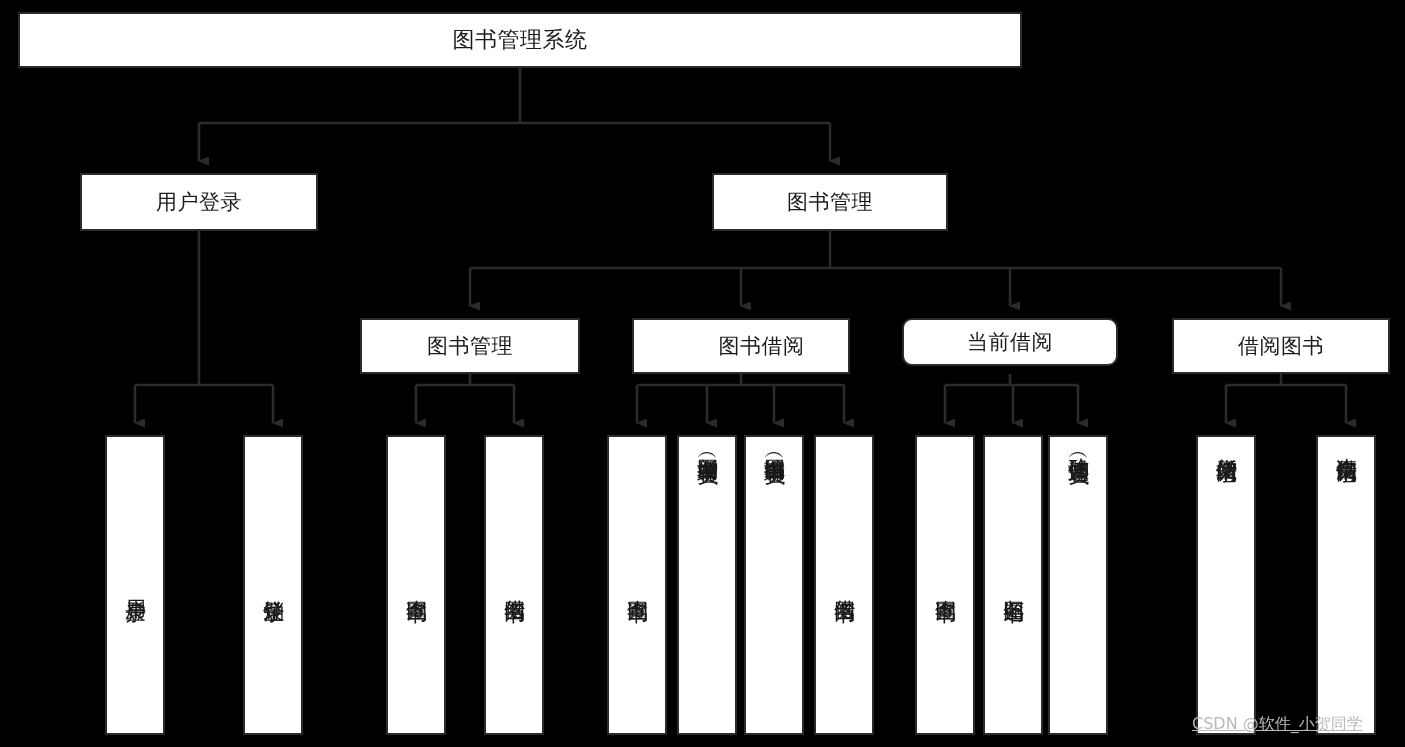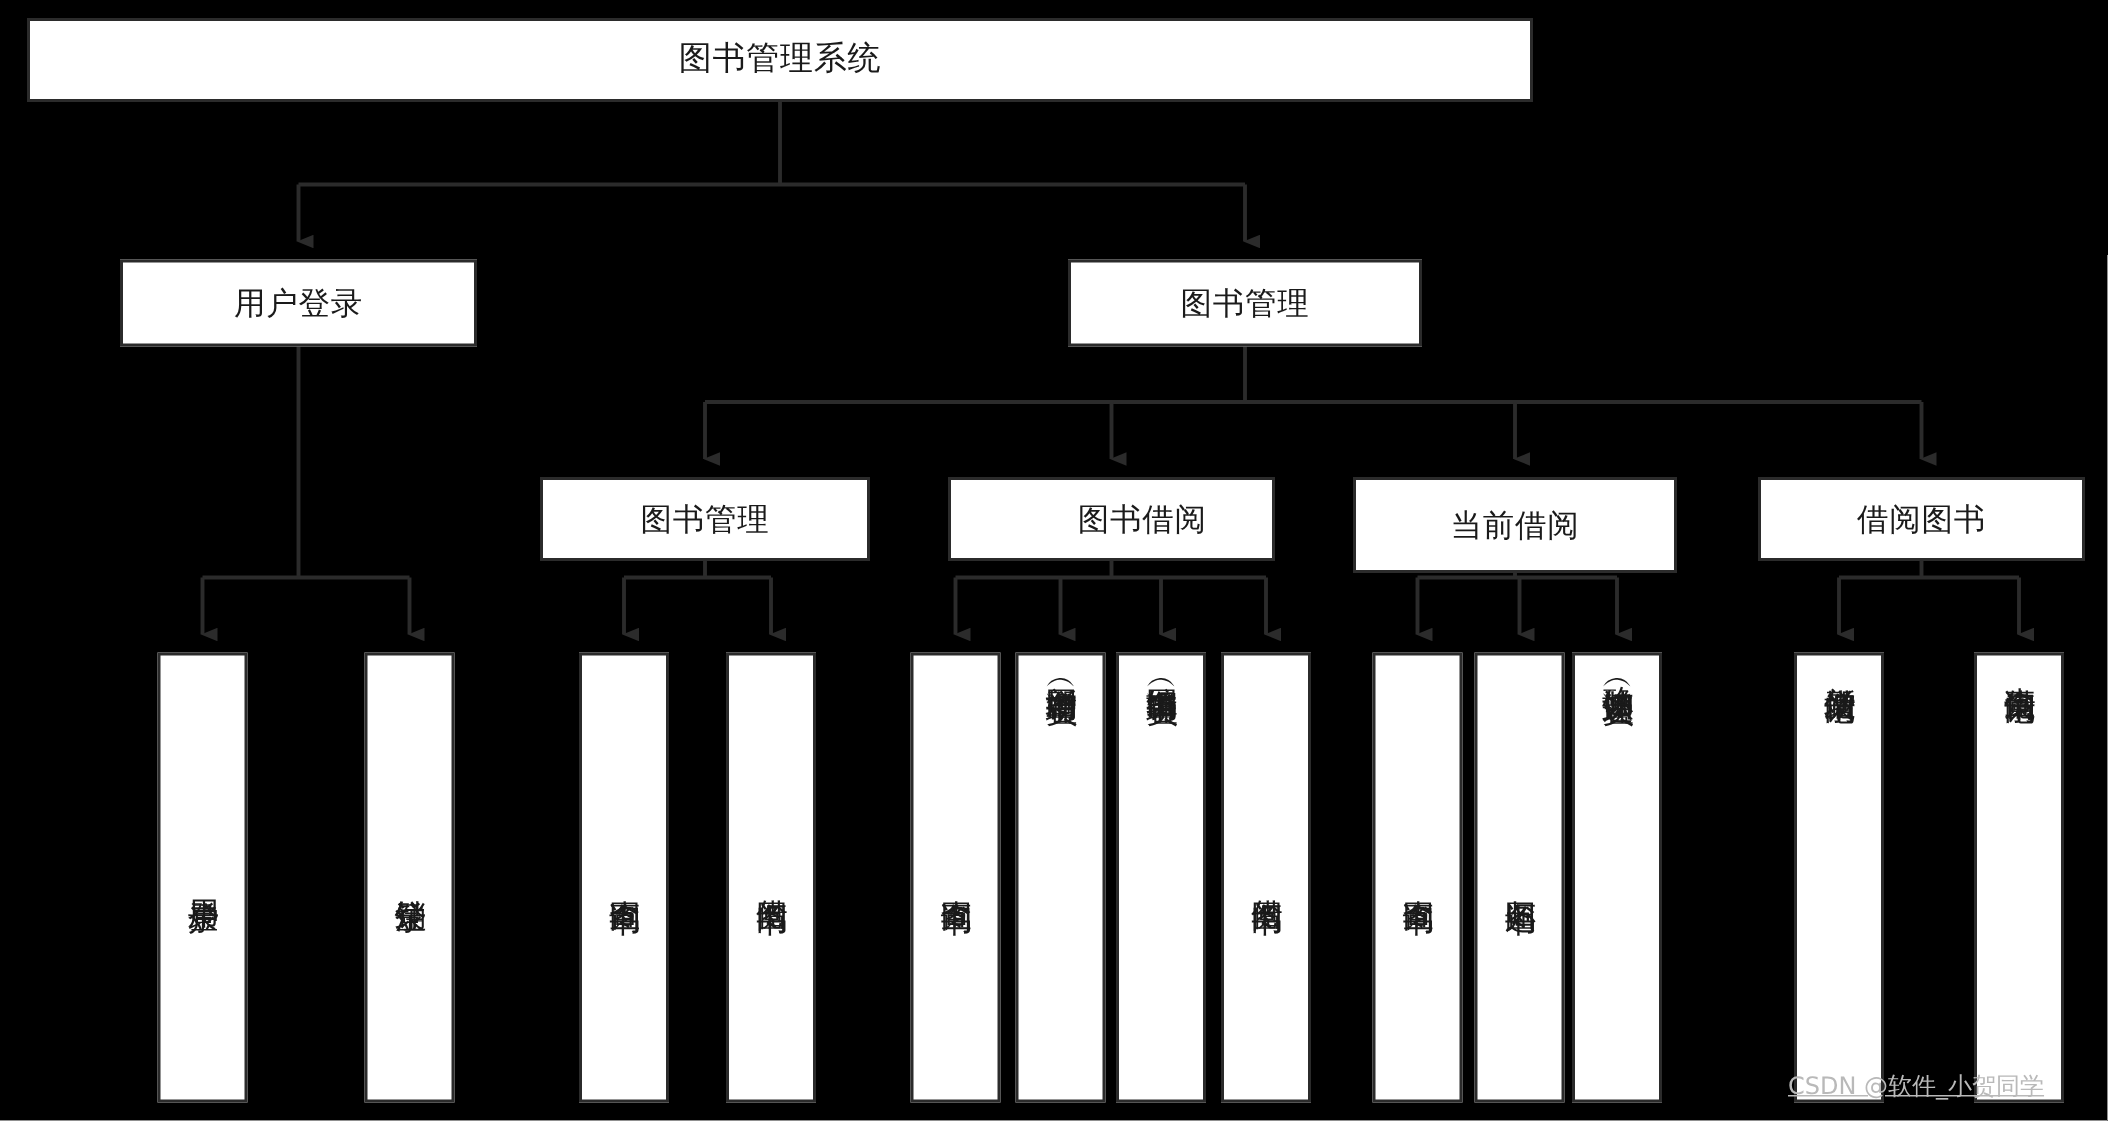--- a/index.html
+++ b/index.html
@@ -135,21 +135,21 @@
       </div>
       <div class="node horiz" style="left: 712px; top: 173px; width: 236px; height: 58px;">
         <span class="node-label">图书管理</span>
       </div>
       <div class="node horiz" style="left: 360px; top: 318px; width: 220px; height: 56px;">
         <span class="node-label">图书管理</span>
       </div>
       <div class="node horiz" style="left: 632px; top: 318px; width: 218px; height: 56px; padding-left: 41px;">
         <span class="node-label">图书借阅</span>
       </div>
-      <div class="node horiz" style="left: 902px; top: 318px; width: 216px; height: 64px;">
+      <div class="node horiz" style="left: 902px; top: 318px; width: 216px; height: 48px; border-radius: 10px;">
         <span class="node-label">当前借阅</span>
       </div>
       <div class="node horiz" style="left: 1172px; top: 318px; width: 218px; height: 56px;">
         <span class="node-label">借阅图书</span>
       </div>
       <div class="node vert centered" style="left: 105px; top: 435px; width: 60px; height: 300px;">
         <span class="node-label">用户登录</span>
       </div>
       <div class="node vert centered" style="left: 243px; top: 435px; width: 60px; height: 300px;">
         <span class="node-label">注销登录</span>

